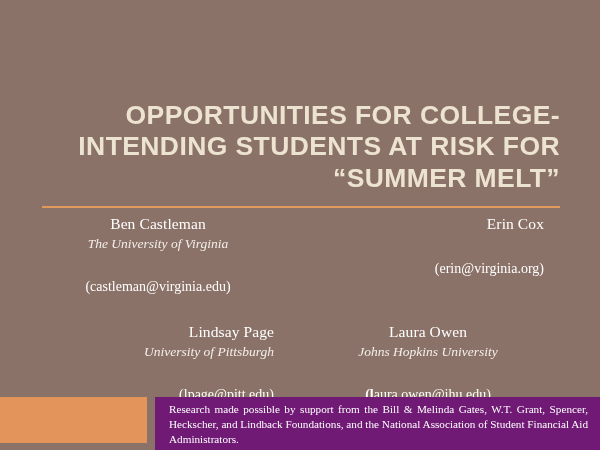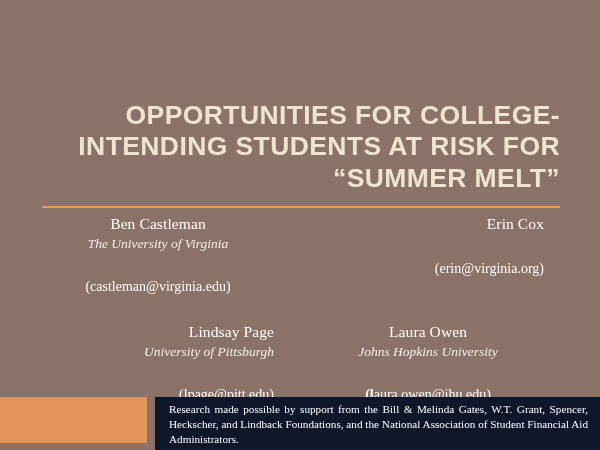--- a/index.html
+++ b/index.html
@@ -107,21 +107,21 @@
     width: 147px;
     height: 46px;
     background: #E2945A;
   }
   #footer-note {
     position: absolute;
     left: 155px;
     top: 397px;
     width: 445px;
     height: 53px;
-    background: #0f172a;
+    background: #701a75;
     box-sizing: border-box;
     padding: 5px 12px 4px 14px;
   }
   #footer-note-text {
     margin: 0;
     font-size: 11.2px;
     line-height: 1.33;
     color: #FFFFFF;
     text-align: justify;
     text-justify: inter-word;

